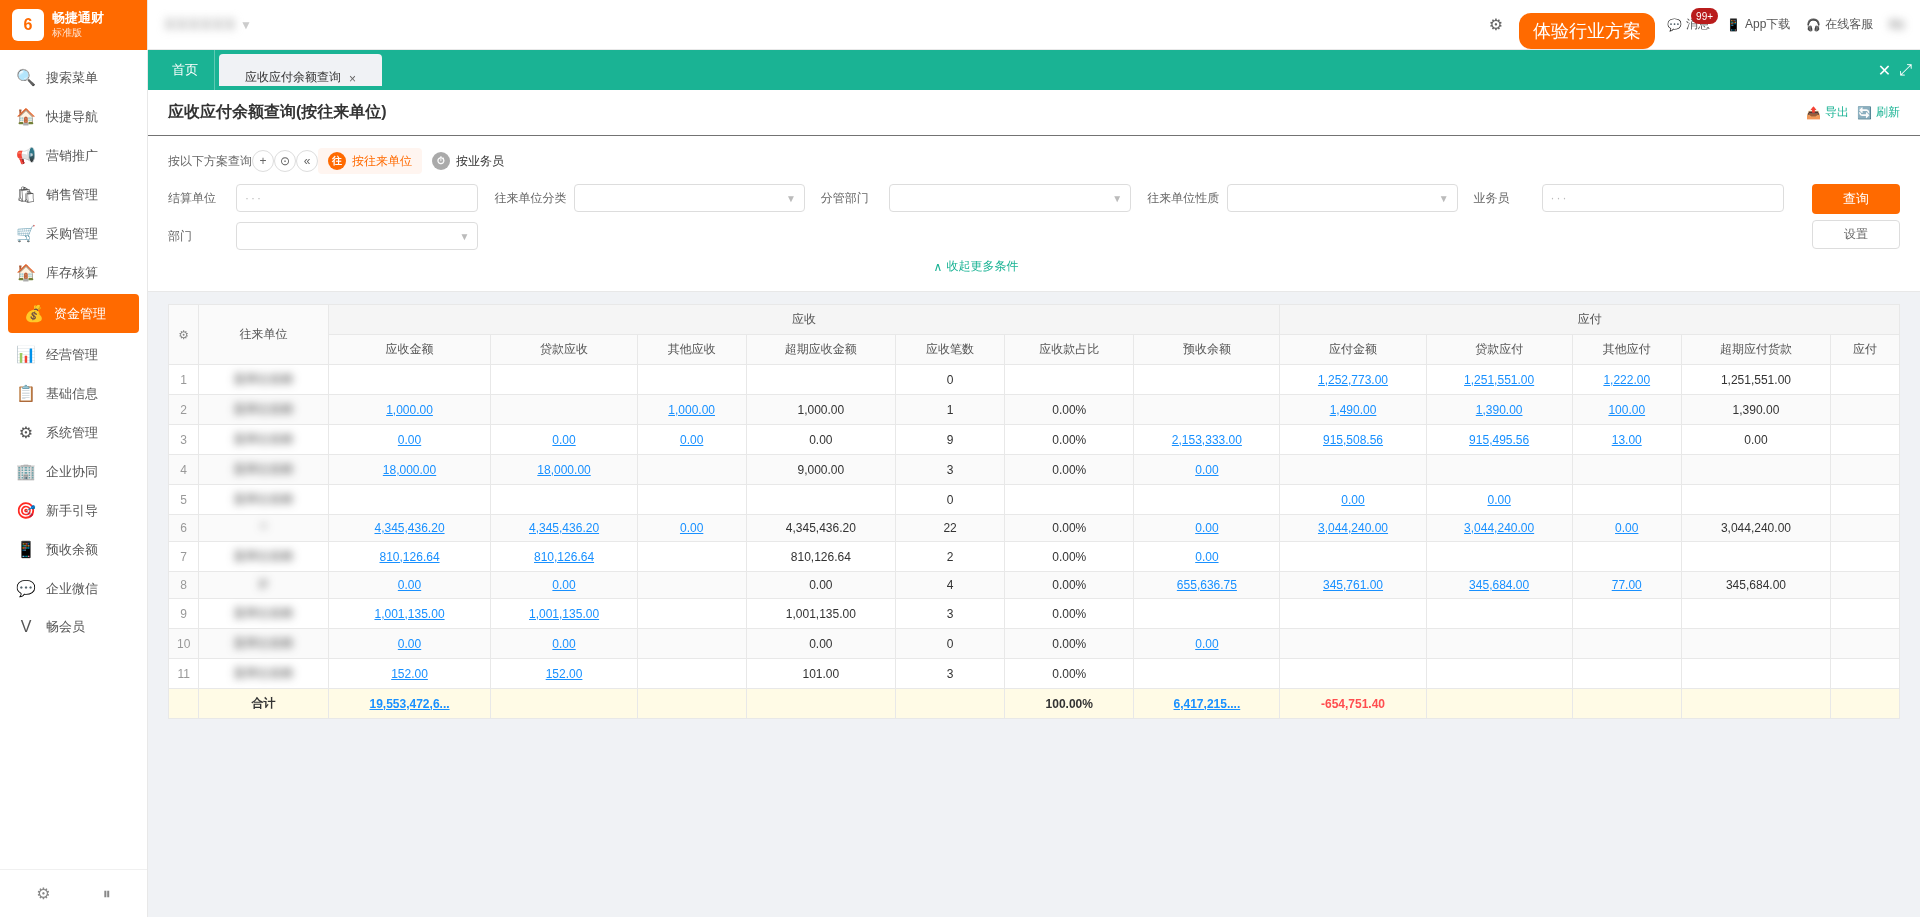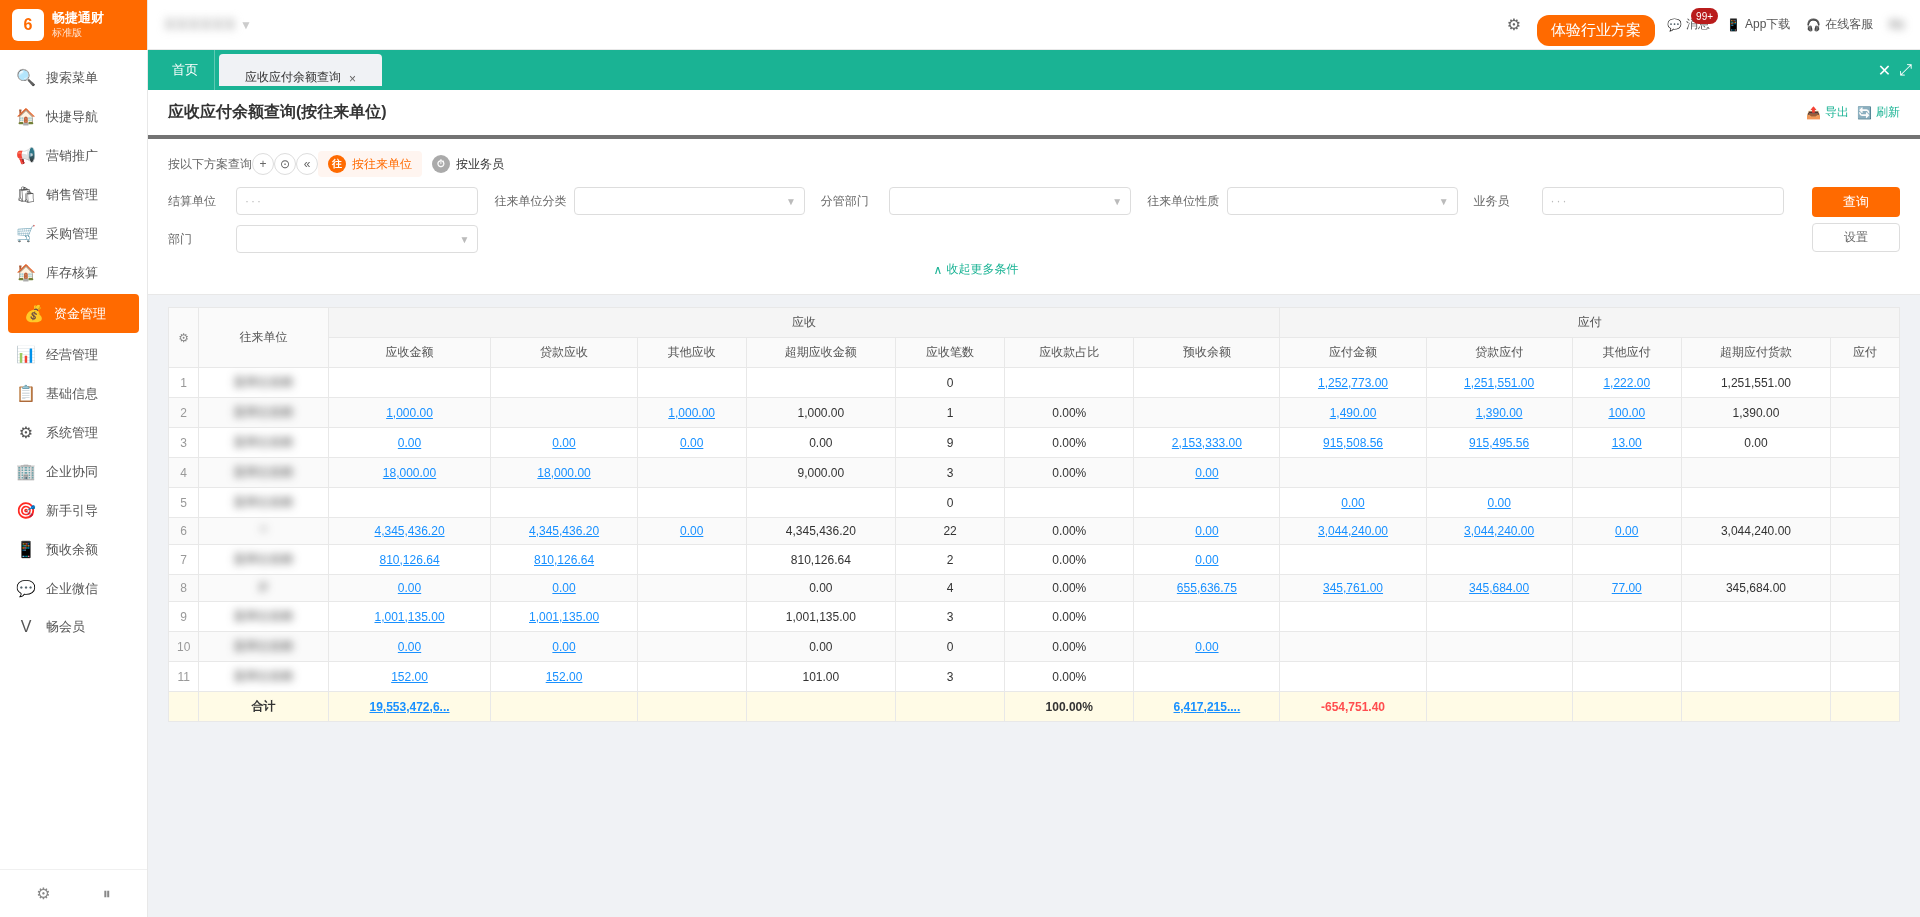--- a/index.html
+++ b/index.html
@@ -41,21 +41,21 @@
     
     .top-header {
       background: #fff; height: 50px; display: flex; align-items: center;
       padding: 0 16px; border-bottom: 1px solid #e8e8e8; gap: 12px; flex-shrink: 0;
     }
     .header-breadcrumb { color: #999; font-size: 12px; flex: 1; display: flex; align-items: center; gap: 4px; }
     .header-chevron { color: #ccc; }
     .header-gear { color: #666; font-size: 16px; cursor: pointer; padding: 4px; }
     .header-promo-btn {
       background: #ff6a00; color: #fff; border: none; border-radius: 12px;
-      padding: 6px 14px; font-size: 15px; cursor: pointer; font-weight: 500; margin-top: 12px;
+      padding: 6px 14px; font-size: 18px; cursor: pointer; font-weight: 500; margin-top: 12px;
     }
     .header-actions { display: flex; align-items: center; gap: 16px; margin-left: auto; }
     .header-action-item { display: flex; align-items: center; gap: 4px; color: #555; cursor: pointer; font-size: 12px; position: relative; }
     .badge {
       background: #b91c1c; color: #fff; border-radius: 10px; font-size: 10px;
       padding: 0 5px; min-width: 18px; height: 16px; display: inline-flex;
       align-items: center; justify-content: center; position: absolute; top: -8px; right: -8px;
     }
     .header-user { color: #666; font-size: 12px; cursor: pointer; }
 
@@ -78,21 +78,21 @@
     .tab-bar-spacer { flex: 1; }
     .tab-bar-actions { display: flex; gap: 8px; }
     .tab-bar-action { color: #fff; font-size: 16px; cursor: pointer; }
 
     
     .page-content { flex: 1; overflow: hidden; background: #f0f2f5; display: flex; flex-direction: column; }
 
     
     .page-header {
       background: #fff; padding: 12px 20px; display: flex; align-items: center;
-      justify-content: space-between; border-bottom: 4px solid #737373; flex-shrink: 0;
+      justify-content: space-between; border-bottom: 1px solid #737373; flex-shrink: 0;
     }
     .page-title { font-size: 16px; font-weight: 600; color: #333; }
     .page-header-actions { display: flex; gap: 8px; }
     .btn-export, .btn-refresh {
       border: none; background: none; color: #1ab394; cursor: pointer; font-size: 12px;
       display: flex; align-items: center; gap: 4px;
     }
 
     
     .filter-area {

